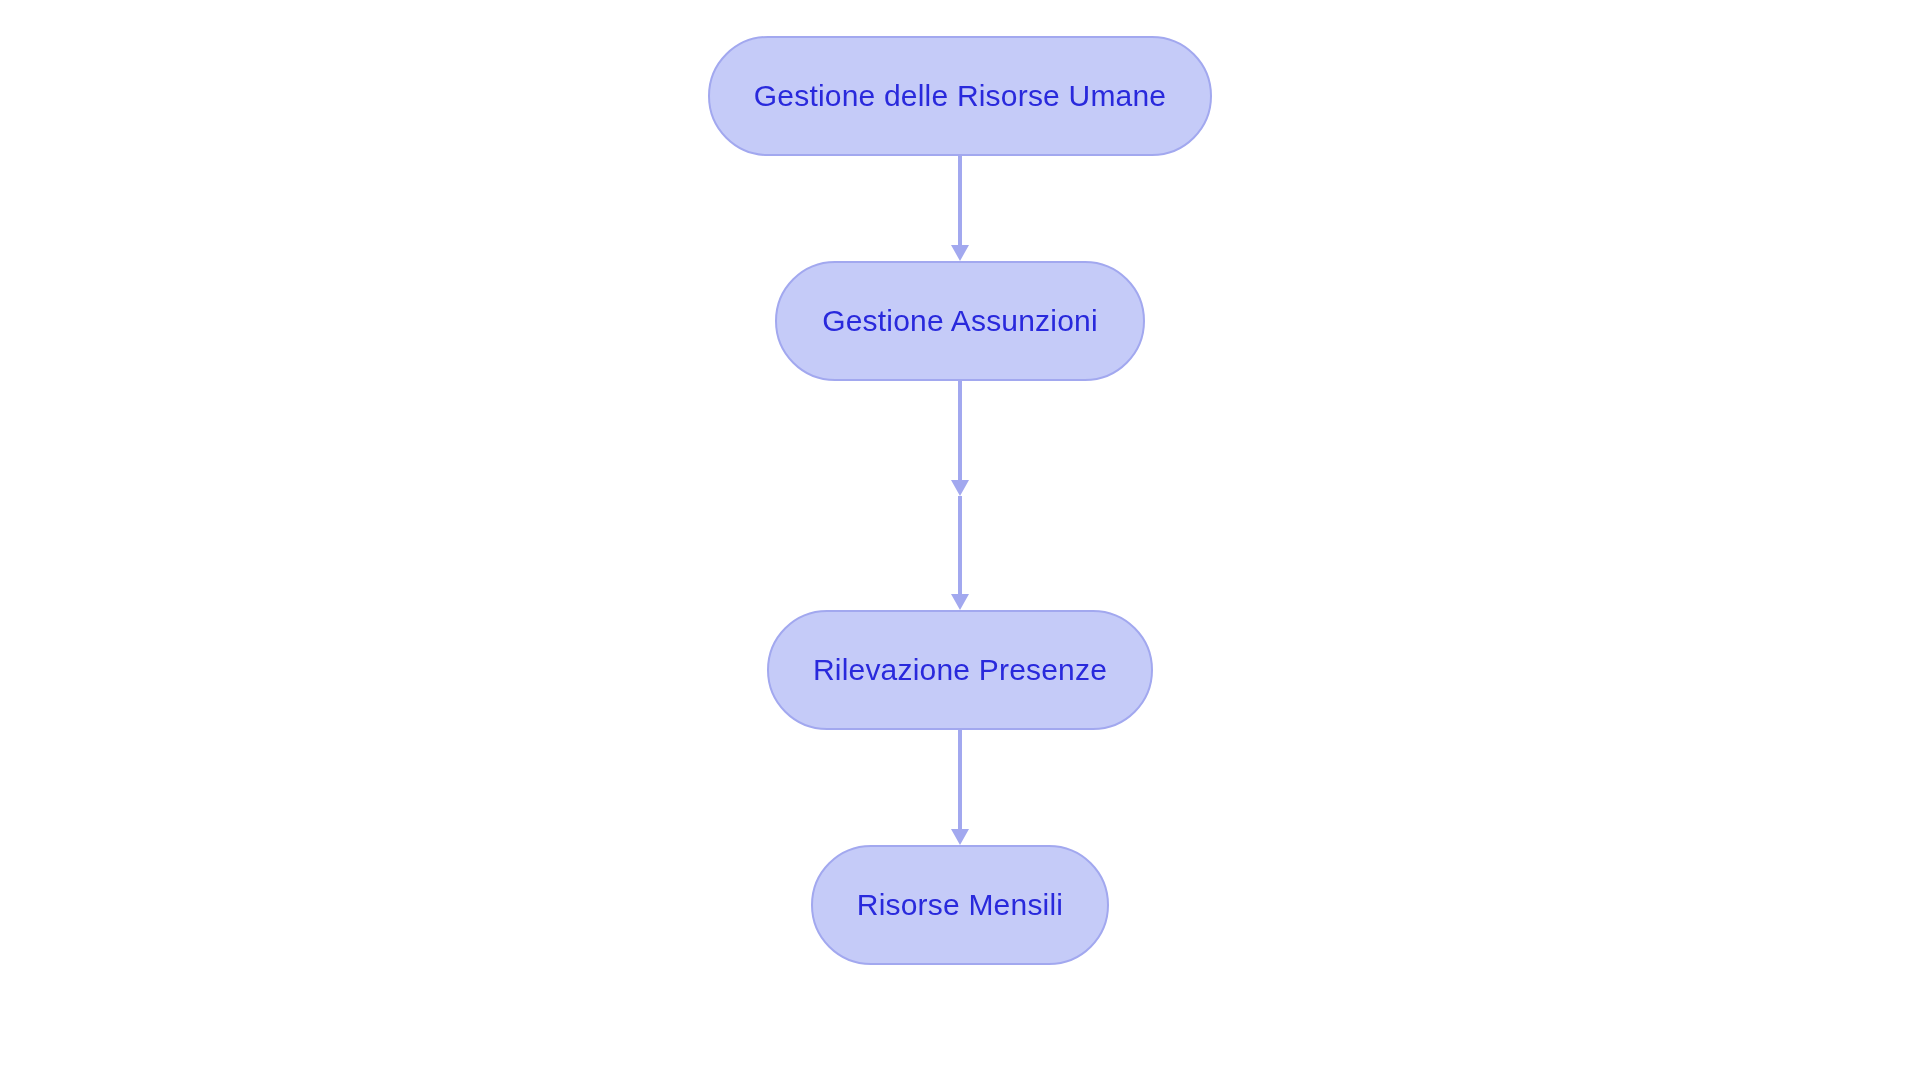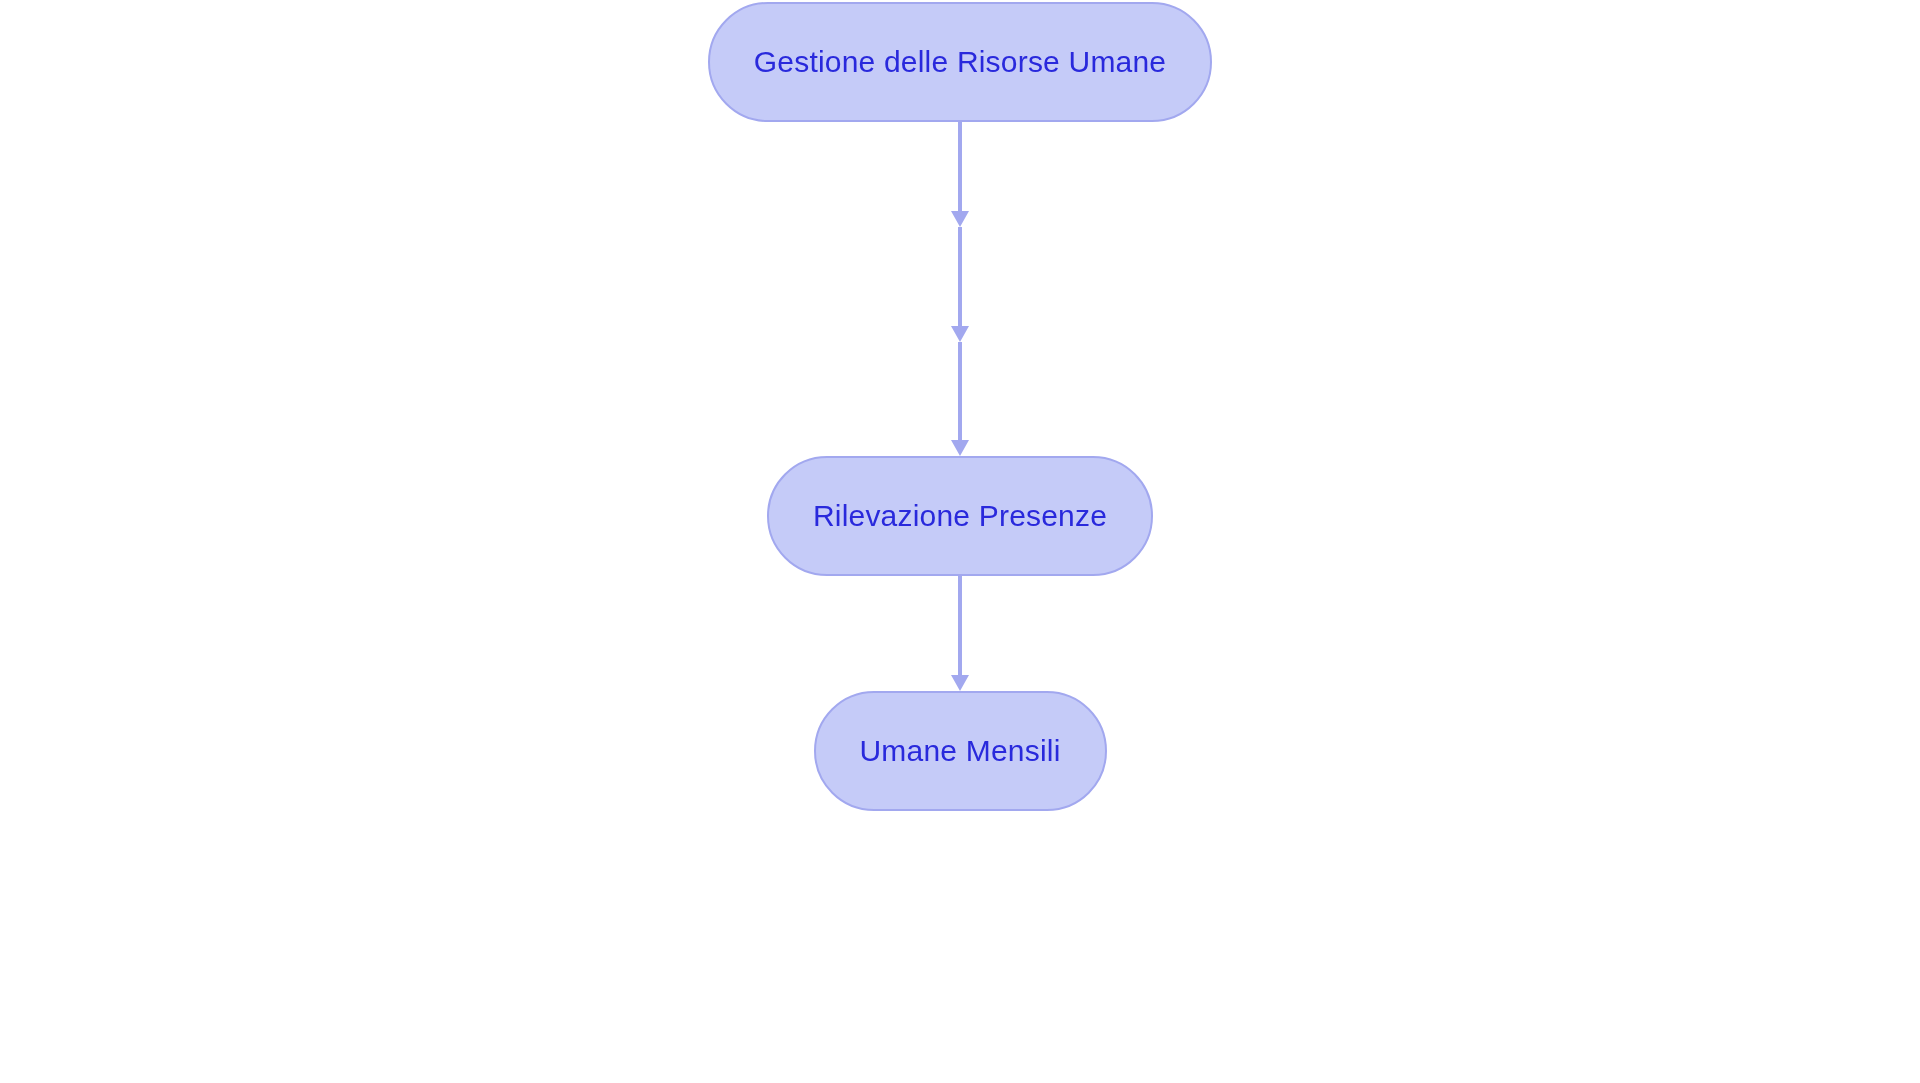--- a/index.html
+++ b/index.html
@@ -25,21 +25,21 @@
   .flow-column {
     position: absolute;
     left: 0;
     top: 0;
     width: 1920px;
     height: 1083px;
     display: flex;
     flex-direction: column;
     align-items: center;
     justify-content: flex-start;
-    padding-top: 2px;
+    padding-top: 36px;
     box-sizing: border-box;
   }
 
   .node {
     box-sizing: border-box;
     height: 120px;
     border-radius: 60px;
     background: #c5cbf8;
     border: 2px solid #a2a8ef;
     color: #2929dc;
@@ -100,20 +100,23 @@
 
     <div class="node node-w1">
       <span class="node-label">Gestione delle Risorse Umane</span>
     </div>
 
     <div class="connector connector-gap-1">
       <div class="stem"></div>
       <div class="arrowhead"></div>
     </div>
 
+    <div class="node node-w2">
+      <span class="node-label">Gestione Assunzioni</span>
+    </div>
 
     <div class="connector connector-gap-2">
       <div class="stem"></div>
       <div class="arrowhead"></div>
     </div>
 
 
     <div class="connector connector-gap-3">
       <div class="stem"></div>
       <div class="arrowhead"></div>
@@ -122,17 +125,17 @@
     <div class="node node-w4">
       <span class="node-label">Rilevazione Presenze</span>
     </div>
 
     <div class="connector connector-gap-4">
       <div class="stem"></div>
       <div class="arrowhead"></div>
     </div>
 
     <div class="node node-w5">
-      <span class="node-label">Umane Mensili</span>
+      <span class="node-label">Risorse Mensili</span>
     </div>
 
   </div>
 </div>
 
 </body></html>

